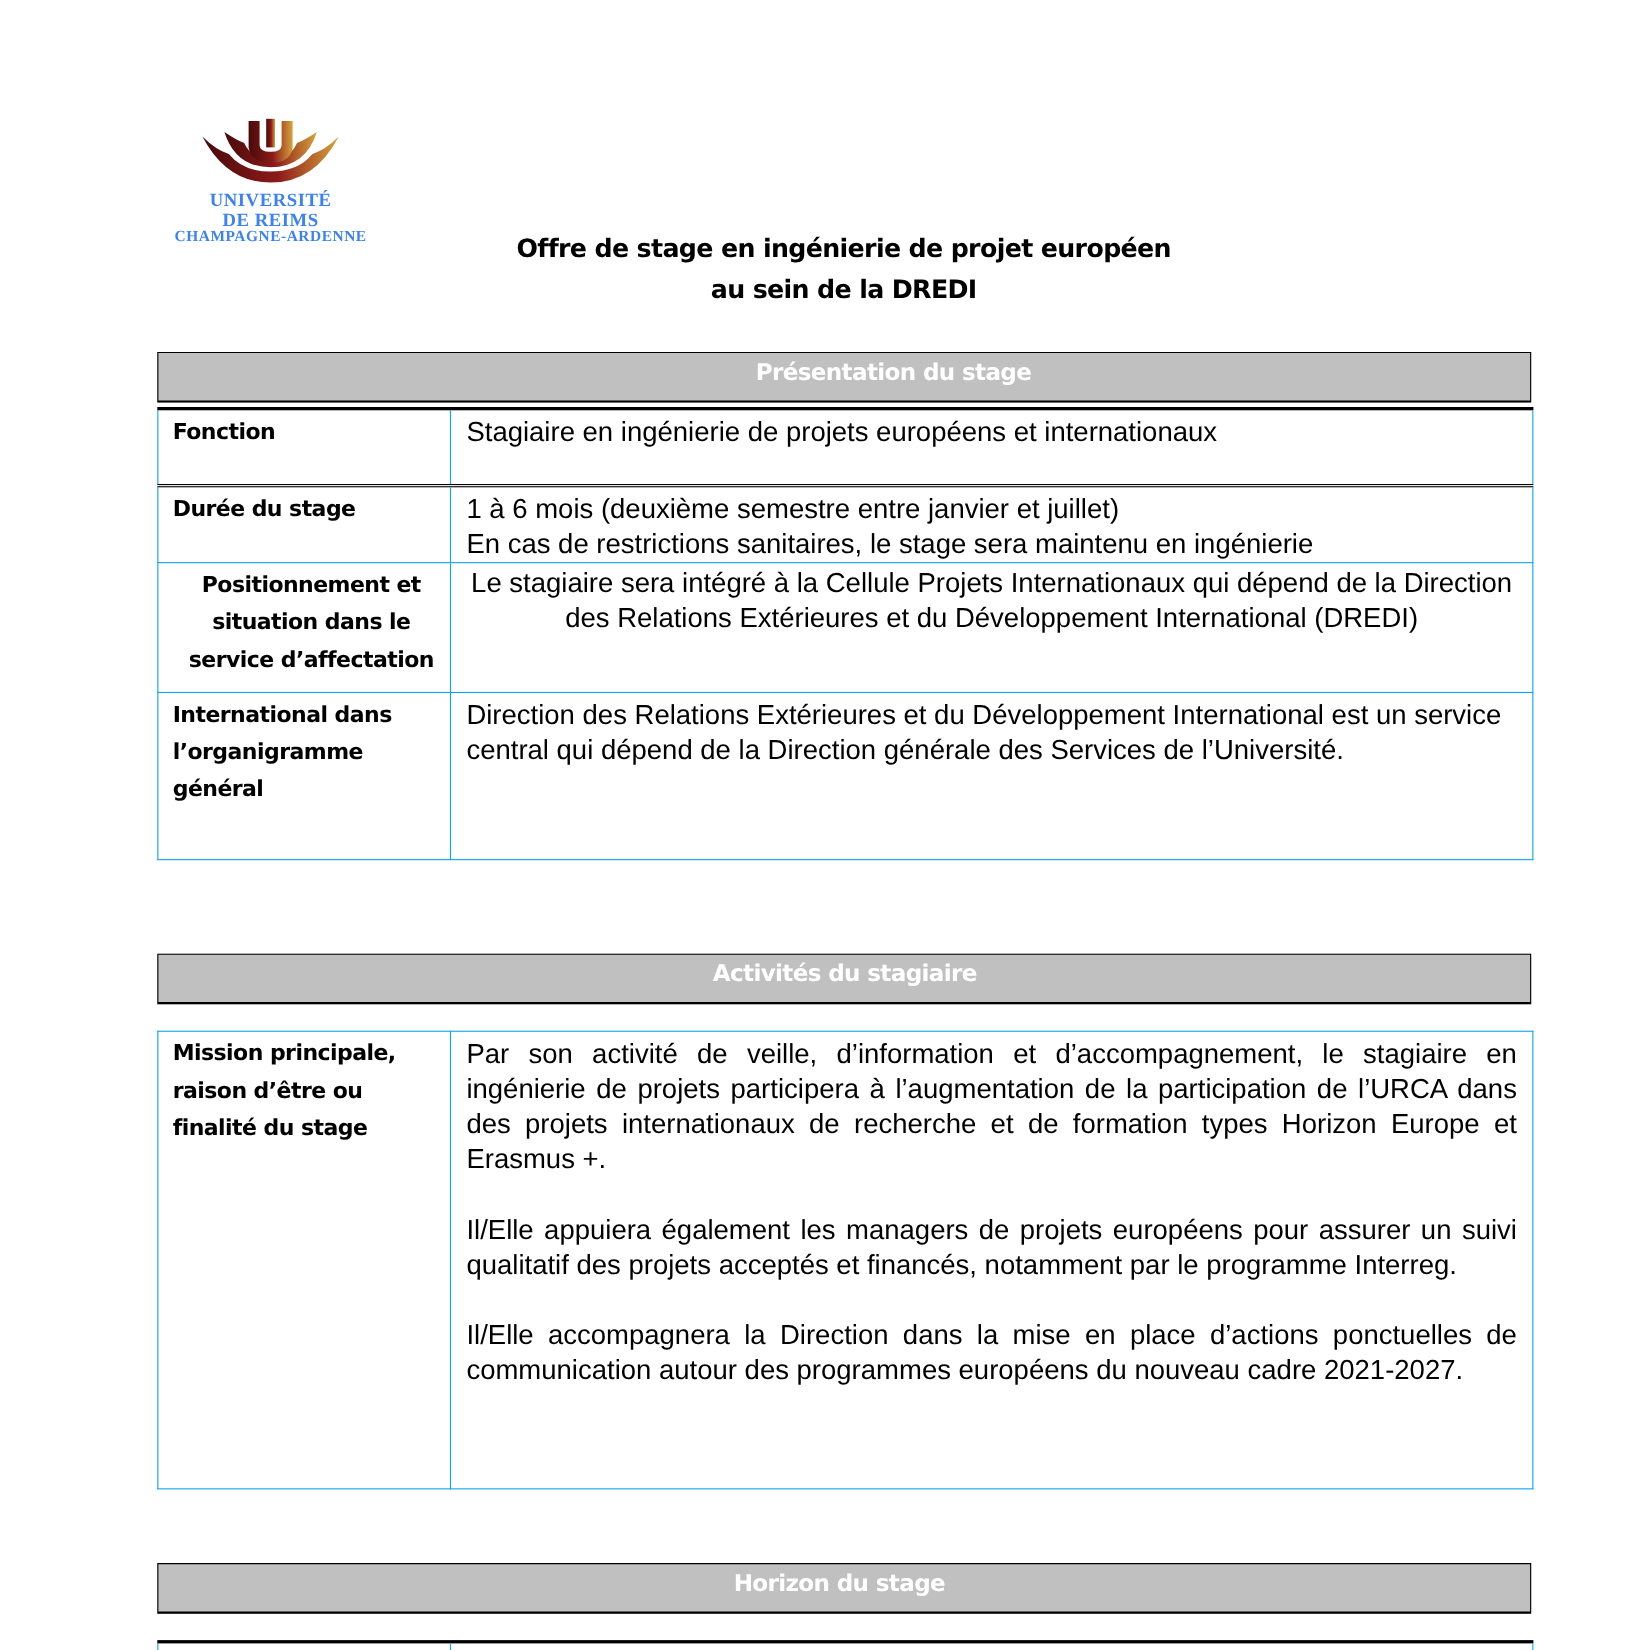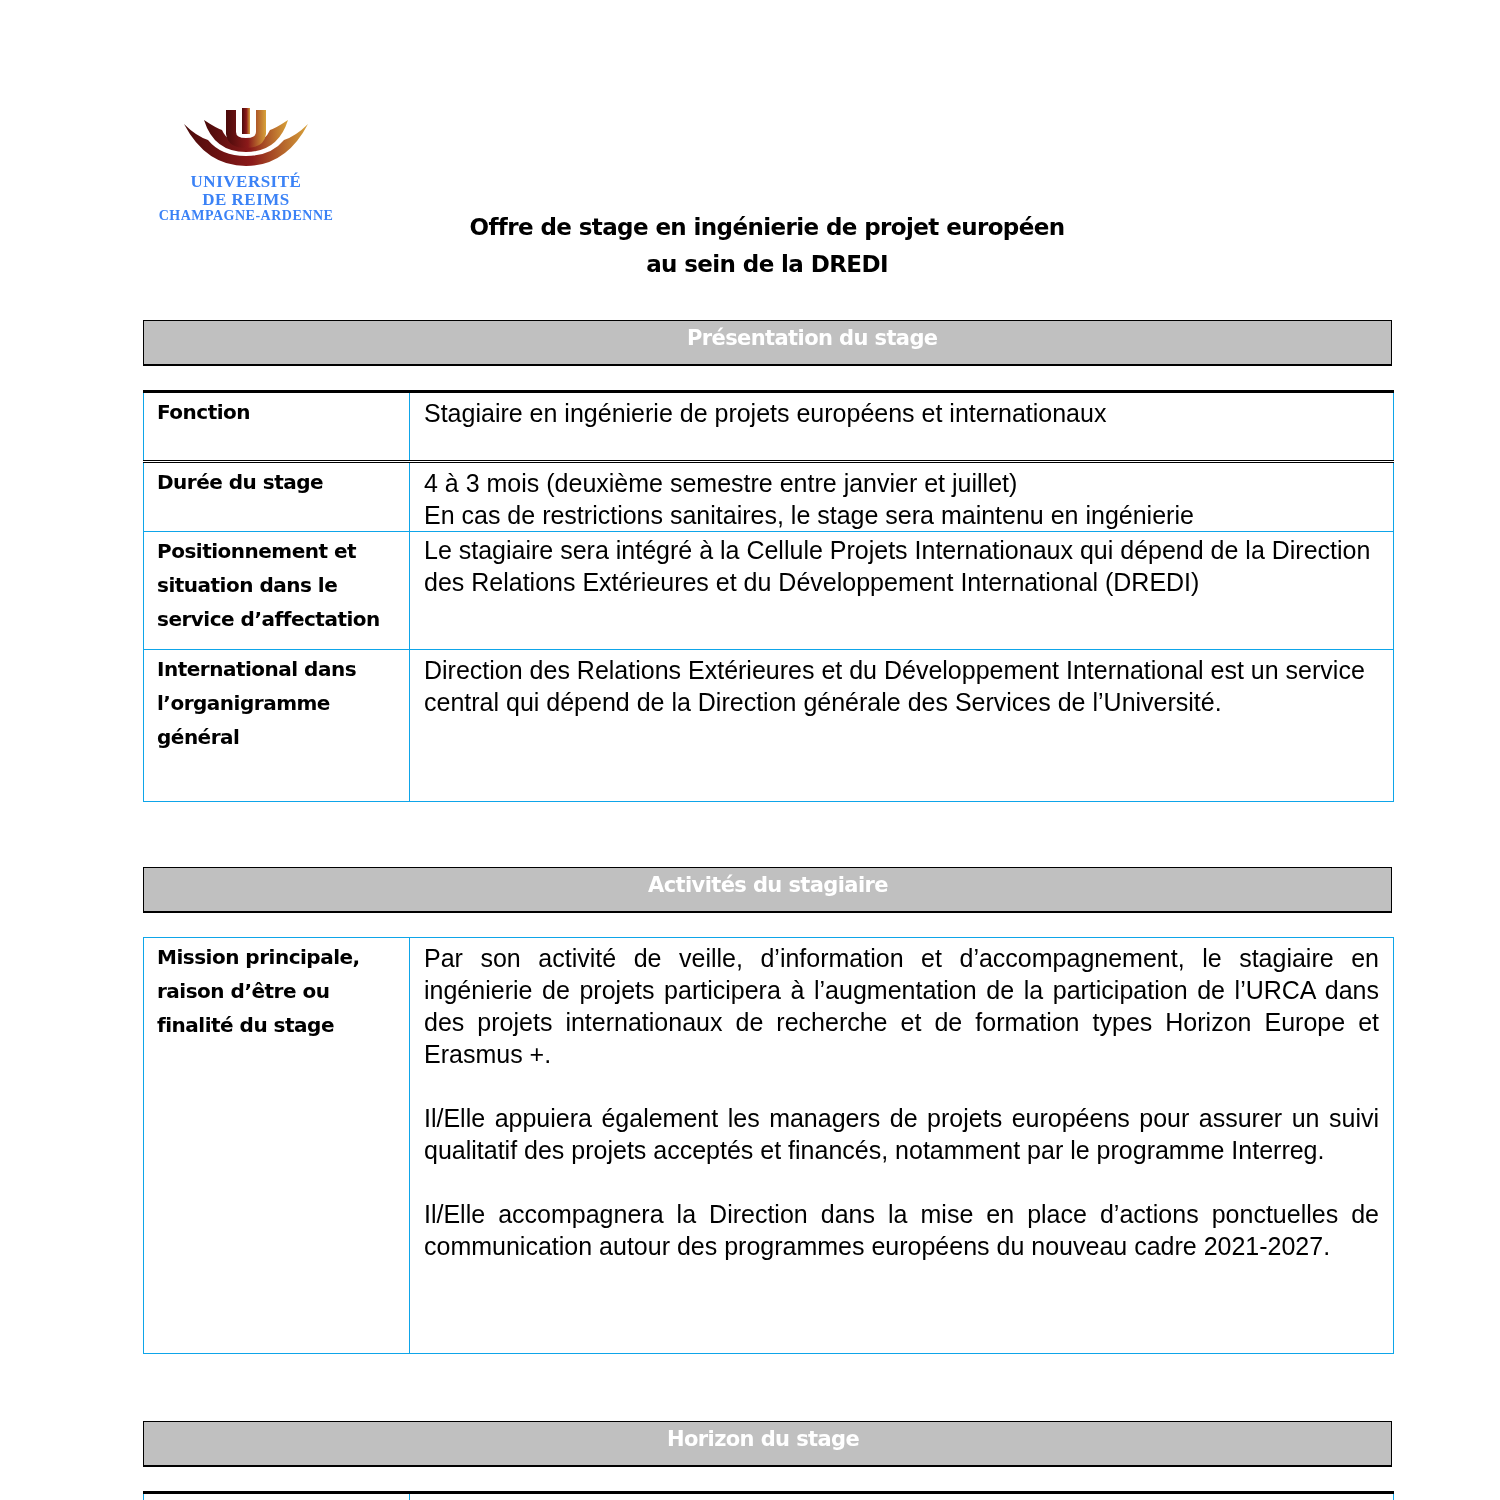--- a/index.html
+++ b/index.html
@@ -47,36 +47,36 @@
   <div class="logo-text lt3">CHAMPAGNE-ARDENNE</div>
 </div>
 
 <div class="title t1">Offre de stage en ingénierie de projet européen</div>
 <div class="title t2">au sein de la DREDI</div>
 
 <div class="section-bar" style="top:320px;">
   <span style="left:543px;">Présentation du stage</span>
 </div>
 
-<table class="info" style="top:390px;border-radius:28px;">
+<table class="info" style="top:370px;border-radius:28px;">
   <tbody>
       <tr style="height:70px;">
     <td class="label topthick dbl">Fonction</td>
     <td class="value topthick dbl">
           <p>Stagiaire en ingénierie de projets européens et internationaux</p>
         </td>
   </tr>
   <tr style="height:68px;">
     <td class="label">Durée du stage</td>
     <td class="value">
-      <p>4 à 3 mois (deuxième semestre entre janvier et juillet)</p>
+      <p>1 à 6 mois (deuxième semestre entre janvier et juillet)</p>
       <p>En cas de restrictions sanitaires, le stage sera maintenu en ingénierie</p>
     </td>
   </tr>
-  <tr style="height:118px;">
+  <tr style="height:118px;text-align:center;">
     <td class="label">Positionnement et situation dans le service d’affectation</td>
     <td class="value" style="padding-top:2px !important;">
           <p>Le stagiaire sera intégré à la Cellule Projets Internationaux qui dépend de la Direction des Relations Extérieures et du Développement International (DREDI)</p>
         </td>
   </tr>
   <tr style="height:152px;">
     <td class="label">International dans l’organigramme général</td>
     <td class="value">
           <p>Direction des Relations Extérieures et du Développement International est un service central qui dépend de la Direction générale des Services de l’Université.</p>
         </td>

